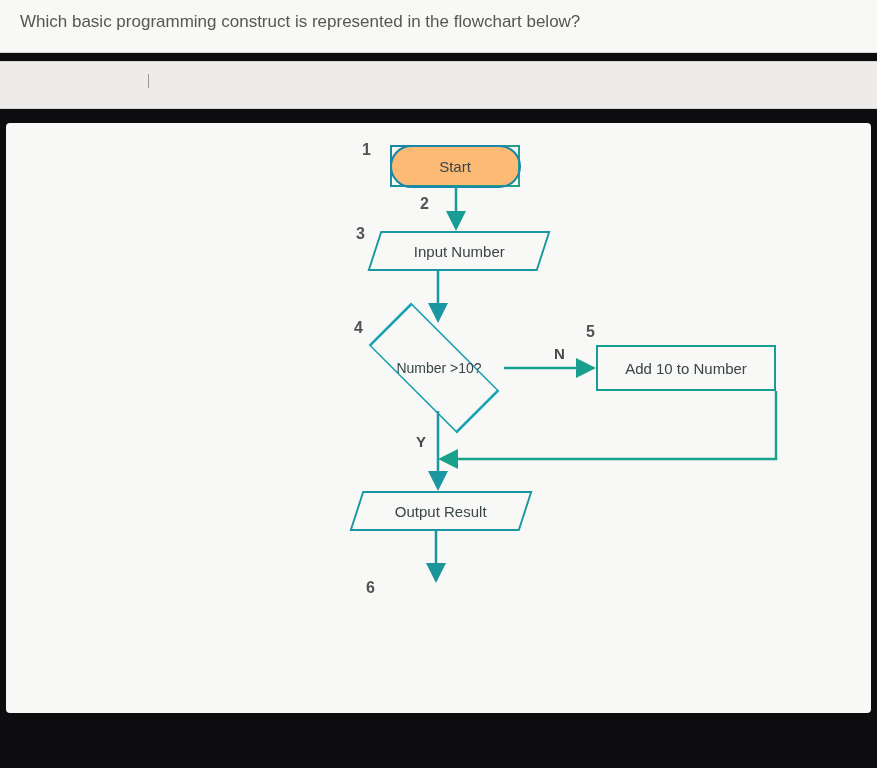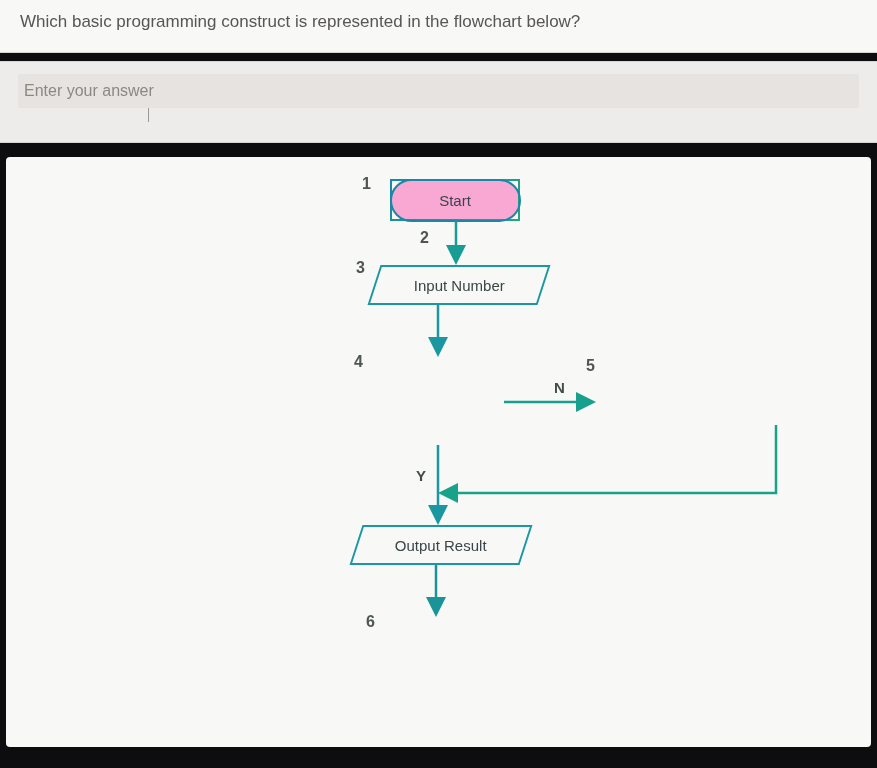--- a/index.html
+++ b/index.html
@@ -59,21 +59,21 @@
       display: flex;
       align-items: center;
       justify-content: center;
     }
     .terminal {
       border: 2.5px solid;
       border-image: linear-gradient(135deg,#1788a8,#28a380) 1;
       border-radius: 22px;
       width: 130px;
       height: 42px;
-      background: #f9a8d4;
+      background: #fdba74;
     }
     
     .terminal-shape {
       position:absolute; inset:-2.5px;
       border:2.5px solid #1788a8; border-radius:22px;
     }
     .terminal-shape.bot { border-color:#1a9498; }
     .terminal span{ position:relative; z-index:1;}
     .io {
       width: 170px;
@@ -130,21 +130,20 @@
     }
   </style>
 </head>
 <body>
 
 <div class="question-panel">
   <div class="question-text">Which basic programming construct is represented in the flowchart below?</div>
 </div>
 
 <div class="answer-panel">
-  <input class="answer-input" type="text" placeholder="Enter your answer" style="">
   <div class="caret-line"></div>
 </div>
 
 <div class="flow-panel">
 
   <div class="step-num" style="left:356px; top:18px;">1</div>
   <div class="node terminal" style="left:384px; top:22px;">
     <div class="terminal-shape"></div>
     <span>Start</span>
   </div>
@@ -167,32 +166,39 @@
   <svg class="connector" style="left:430px; top:148px;" width="4" height="50">
     <defs>
         <marker id="ah2" markerWidth="8" markerHeight="8" refX="4" refY="4" orient="auto">
           <path d="M0,0 L8,4 L0,8 Z" fill="#1a97a0"></path>
         </marker>
       </defs>
     <line x1="2" y1="0" x2="2" y2="42" stroke="#1a97a0" stroke-width="2.5" marker-end="url(#ah2)"></line>
   </svg>
 
   <div class="step-num" style="left:348px; top:196px;">4</div>
+  <div class="decision" style="left:358px; top:200px;">
+    <div class="diamond"></div>
+    <div class="decision-label">Number &gt;10?</div>
+  </div>
 
   <div class="edge-label" style="left:548px; top:222px;">N</div>
   <svg class="connector" style="left:498px; top:243px;" width="90" height="4">
     <defs>
         <marker id="ah3" markerWidth="8" markerHeight="8" refX="4" refY="4" orient="auto">
           <path d="M0,0 L8,4 L0,8 Z" fill="#18a08e"></path>
         </marker>
       </defs>
     <line x1="0" y1="2" x2="82" y2="2" stroke="#18a08e" stroke-width="2.5" marker-end="url(#ah3)"></line>
   </svg>
 
   <div class="step-num" style="left:580px; top:200px;">5</div>
+  <div class="node process" style="left:590px; top:222px;">
+    <span>Add 10 to Number</span>
+  </div>
 
   <svg class="connector" style="left:430px; top:268px;" width="346" height="90">
     <defs>
         <marker id="ah4" markerWidth="8" markerHeight="8" refX="4" refY="4" orient="auto">
           <path d="M0,0 L8,4 L0,8 Z" fill="#19a28a"></path>
         </marker>
       </defs>
     <path d="M340,0 L340,68 L12,68" fill="none" stroke="#19a28a" stroke-width="2.5" marker-end="url(#ah4)"></path>
   </svg>
 

